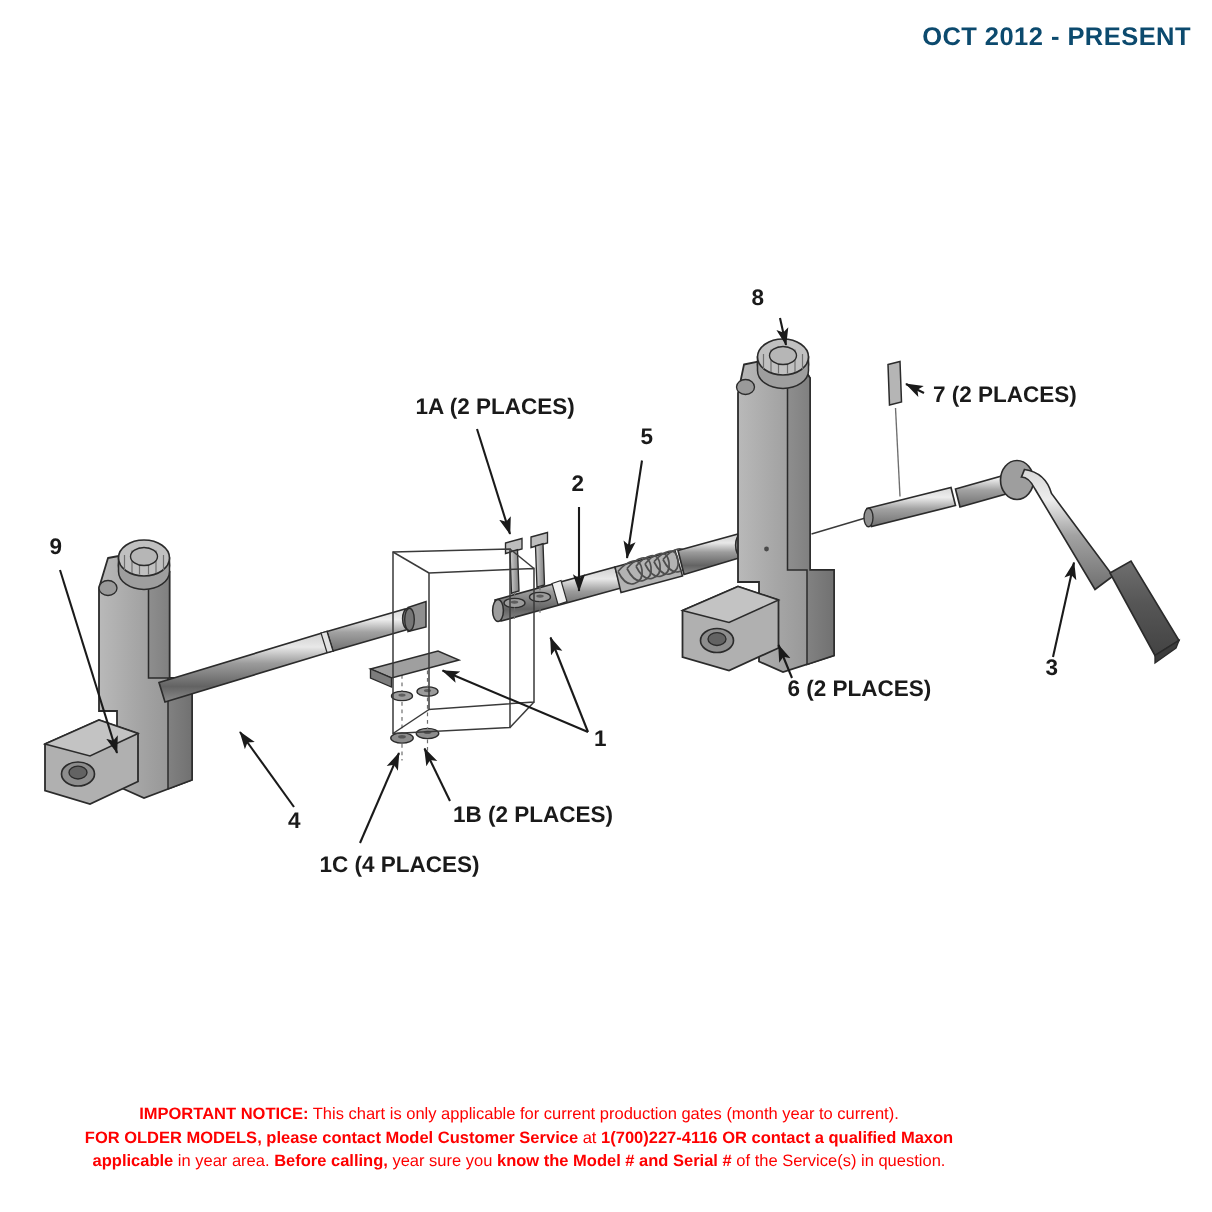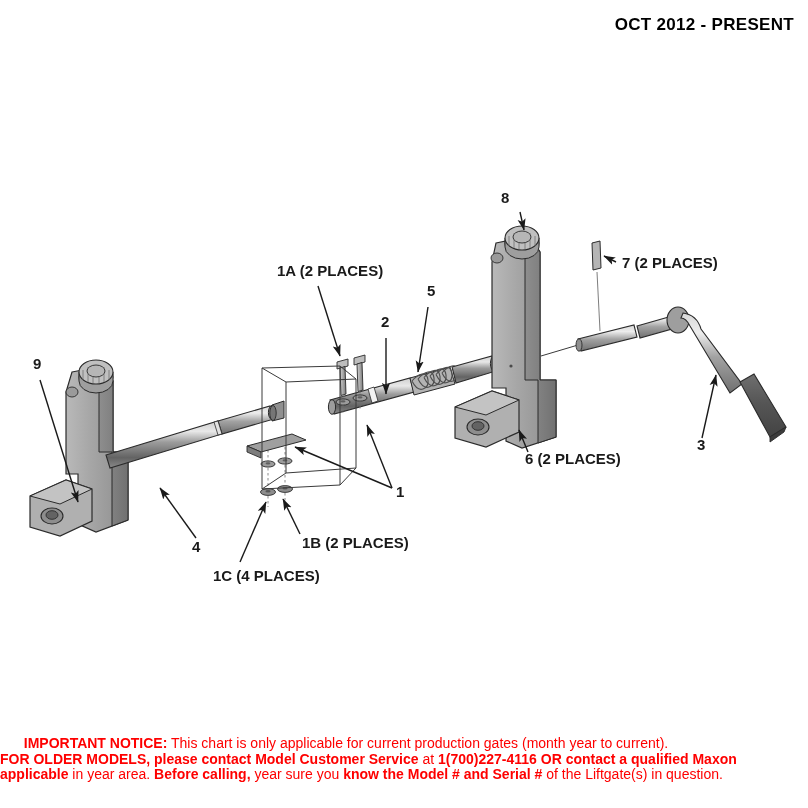--- a/index.html
+++ b/index.html
@@ -21,39 +21,39 @@
     height: 808px;
     background: #ffffff;
   }
   #header-date {
     position: absolute;
     right: 14px;
     top: 15px;
     font-family: "Liberation Sans", sans-serif;
     font-size: 17px;
     font-weight: bold;
-    color: #000000;
+    color: #0c4a6e;
     letter-spacing: 0.3px;
     white-space: nowrap;
   }
   #diagram-area {
     position: absolute;
     left: 0; top: 0;
     width: 808px;
     height: 730px;
   }
   #footer-notice {
     position: absolute;
     left: 0;
     top: 736px;
     width: 692px;
     text-align: center;
     color: #fe0000;
     font-family: "Liberation Sans", sans-serif;
-    font-size: 14px;
+    font-size: 11px;
     line-height: 15.5px;
   }
   #footer-notice .b { font-weight: bold; }
   #footer-notice .n { font-weight: normal; }
   #footer-notice .line { white-space: nowrap; }
   .callout {
     font-family: "Liberation Sans", sans-serif;
     font-weight: bold;
     font-size: 15px;
     fill: #1a1a1a;
@@ -327,16 +327,16 @@
         <text class="callout" x="525" y="464" text-anchor="start">6 (2 PLACES)</text>
         <text class="callout" x="622" y="268" text-anchor="start">7 (2 PLACES)</text>
         <text class="callout" x="697" y="450" text-anchor="start">3</text>
       </g>
     </svg>
   </div>
 
   <div id="footer-notice">
     <div class="line"><span class="b">IMPORTANT NOTICE:</span><span class="n"> This chart is only applicable for current production gates (month year to current).</span></div>
     <div class="line"><span class="b">FOR OLDER MODELS, please contact Model Customer Service</span><span class="n"> at </span><span class="b">1(700)227-4116 OR contact a qualified Maxon</span></div>
-    <div class="line"><span class="b">applicable</span><span class="n"> in year area. </span><span class="b">Before calling,</span><span class="n"> year sure you </span><span class="b">know the Model # and Serial #</span><span class="n"> of the Liftgate(s) in question.</span></div>
+    <div class="line"><span class="b">applicable</span><span class="n"> in year area. </span><span class="b">Before calling,</span><span class="n"> year sure you </span><span class="b">know the Model # and Serial #</span><span class="n"> of the Service(s) in question.</span></div>
   </div>
 
 </div>
 
 </body></html>

